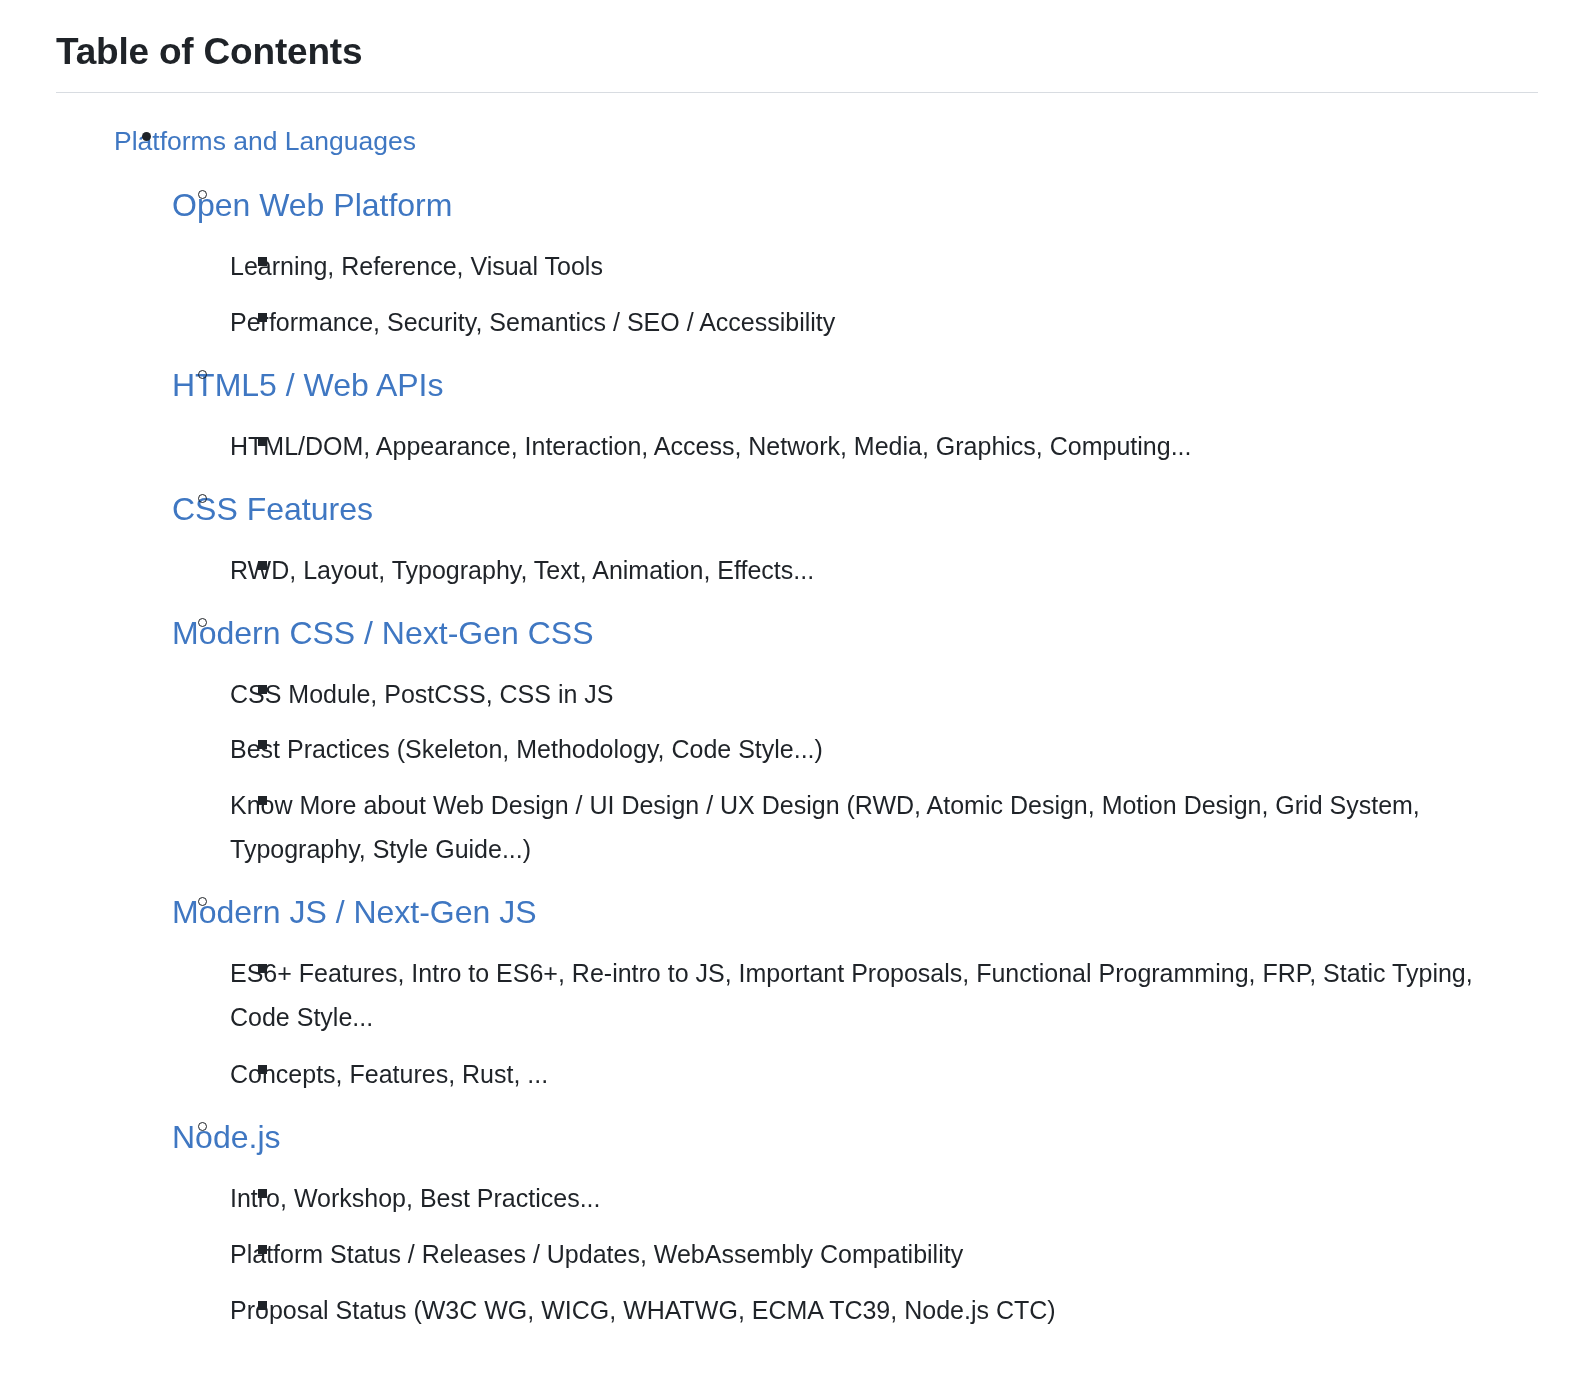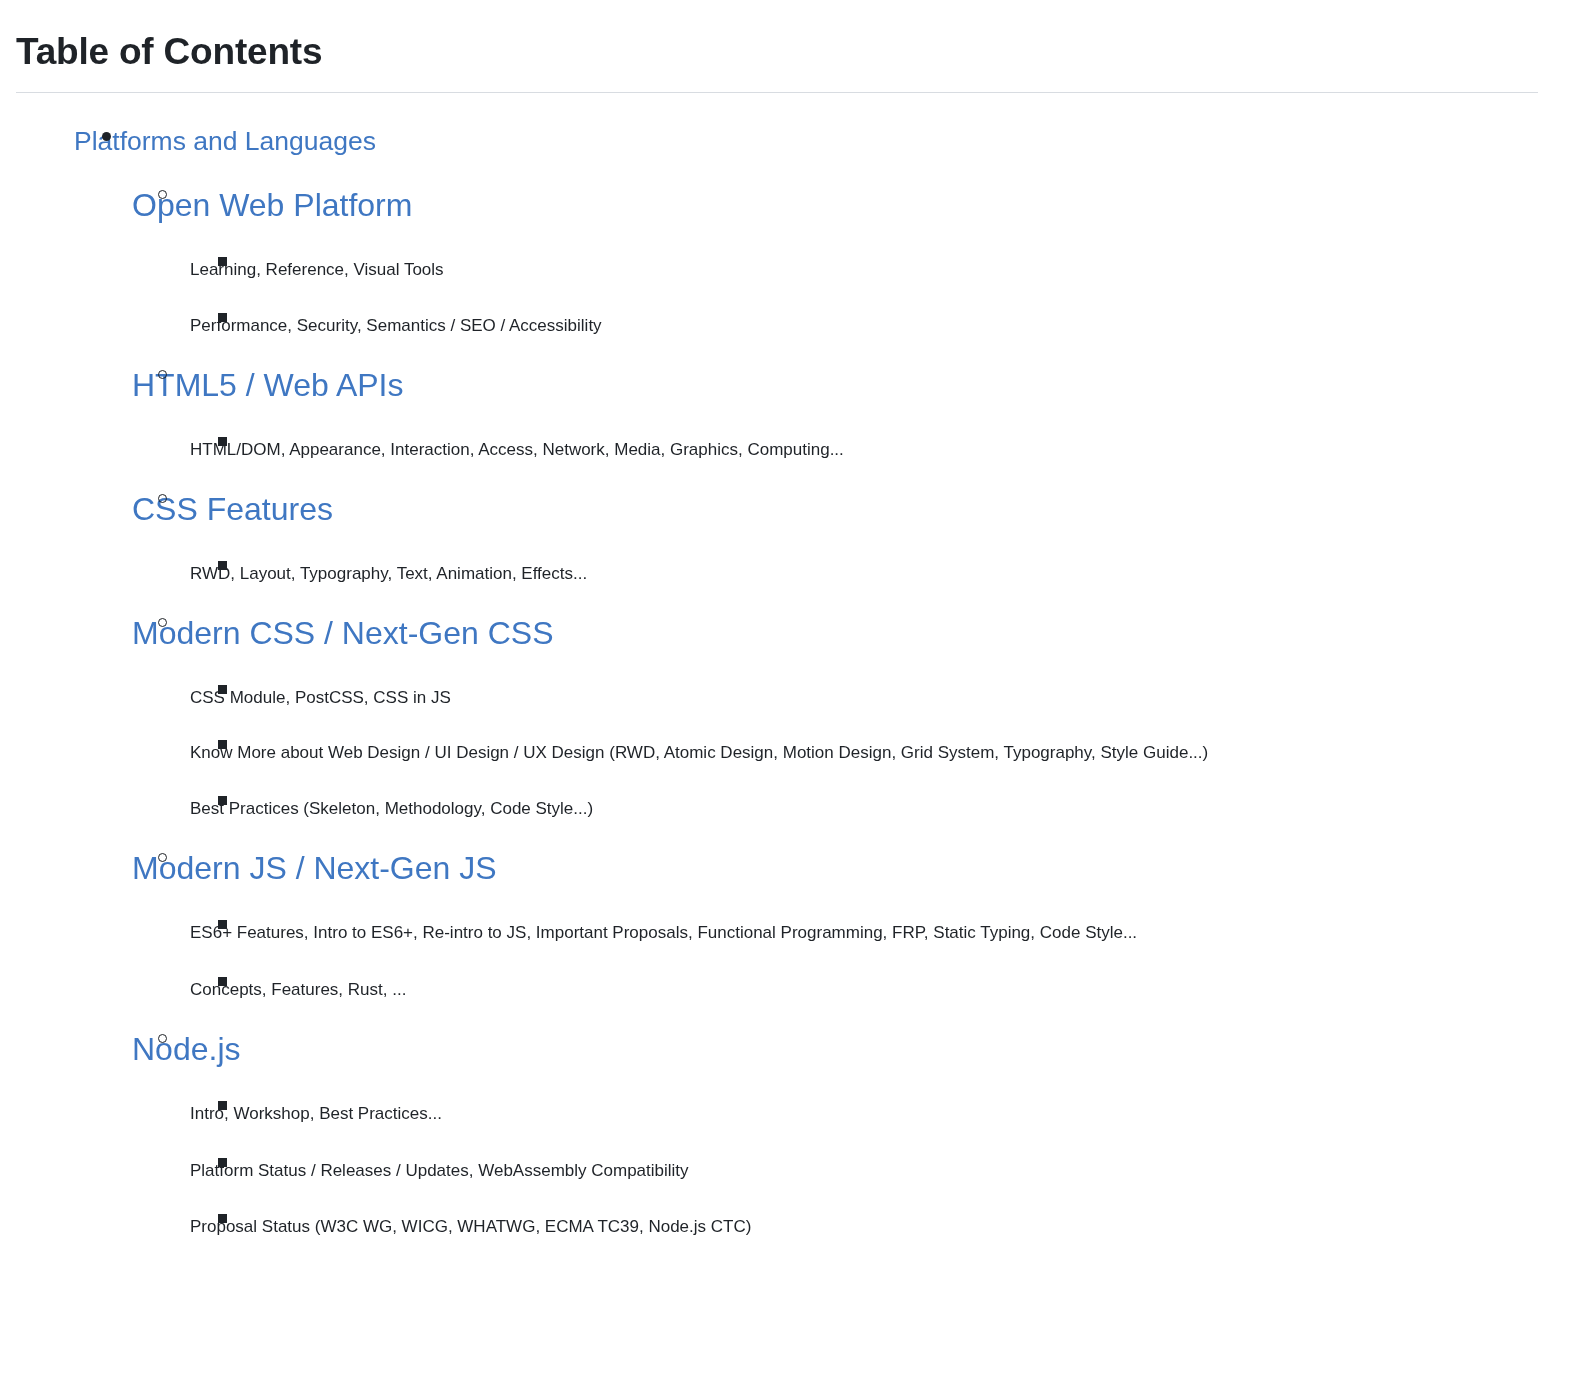--- a/index.html
+++ b/index.html
@@ -9,21 +9,21 @@
   }
   body {
     width: 1578px;
     min-height: 1394px;
     font-family: "Liberation Sans", sans-serif;
     color: #1f2328;
     position: relative;
     overflow: hidden;
   }
   .page {
-    padding: 22px 40px 0 16px;
+    padding: 22px 40px 0 56px;
     box-sizing: border-box;
   }
   h1.toc-title {
     font-size: 37px;
     line-height: 1.2;
     font-weight: bold;
     margin: 8px 0 0 0;
     padding: 0 0 18px 0;
     color: #1f2328;
     letter-spacing: -0.2px;
@@ -99,21 +99,21 @@
   .plain {
     color: #1f2328;
   }
   .lvl1 > li > .row .link {
     font-size: 26.5px;
   }
   .lvl2 > li > .row .link {
     font-size: 32px;
   }
   .lvl3 > li > .row .plain {
-    font-size: 17px;
+    font-size: 25px;
   }
 </style>
 </head>
 <body>
 
 <div class="page">
 
   <h1 class="toc-title">Table of Contents</h1>
   <div class="title-rule"></div>
 
@@ -174,26 +174,26 @@
             <a class="link">Modern CSS / Next-Gen CSS</a>
           </div>
           <ul class="lvl3">
             <li>
               <div class="row">
                 <span class="plain">CSS Module, PostCSS, CSS in JS</span>
               </div>
             </li>
             <li>
               <div class="row">
+                <span class="plain">Best Practices (Skeleton, Methodology, Code Style...)</span>
+              </div>
+            </li>
+            <li>
+              <div class="row">
                 <span class="plain">Know More about Web Design / UI Design / UX Design (RWD, Atomic Design, Motion Design, Grid System, Typography, Style Guide...)</span>
-              </div>
-            </li>
-            <li>
-              <div class="row">
-                <span class="plain">Best Practices (Skeleton, Methodology, Code Style...)</span>
               </div>
             </li>
           </ul>
         </li>
 
         <li>
           <div class="row">
             <a class="link">Modern JS / Next-Gen JS</a>
           </div>
           <ul class="lvl3">

